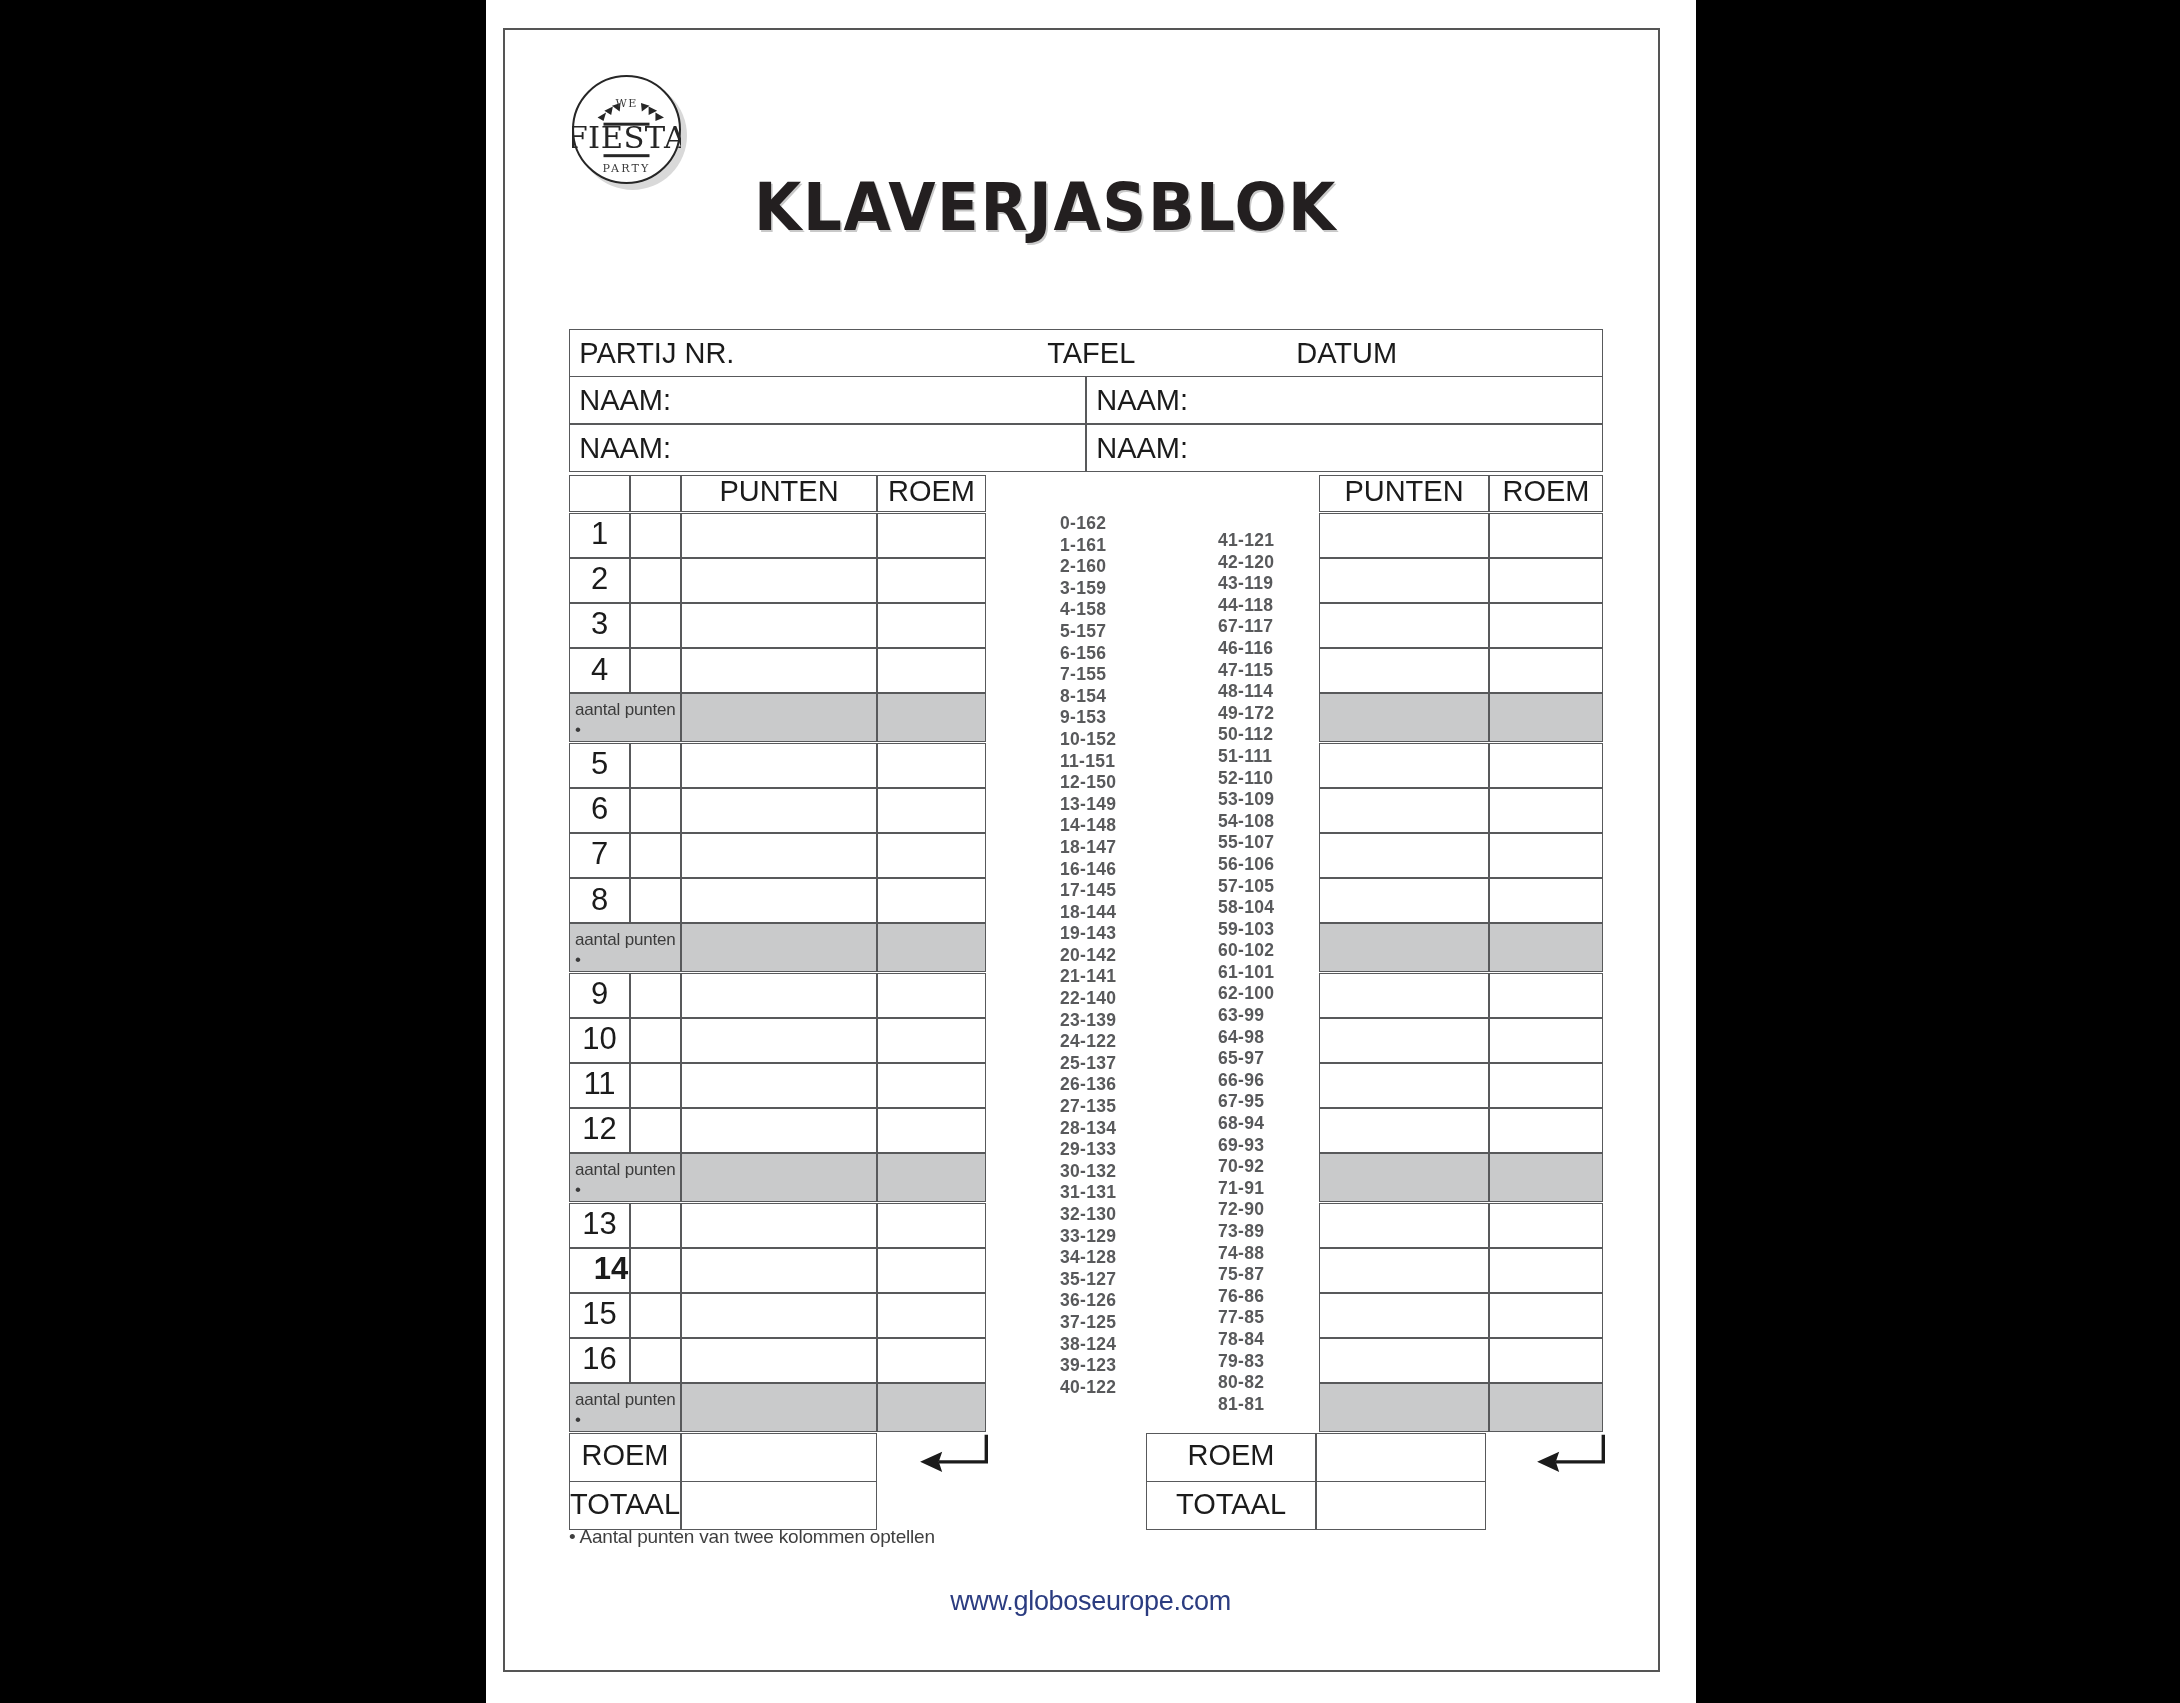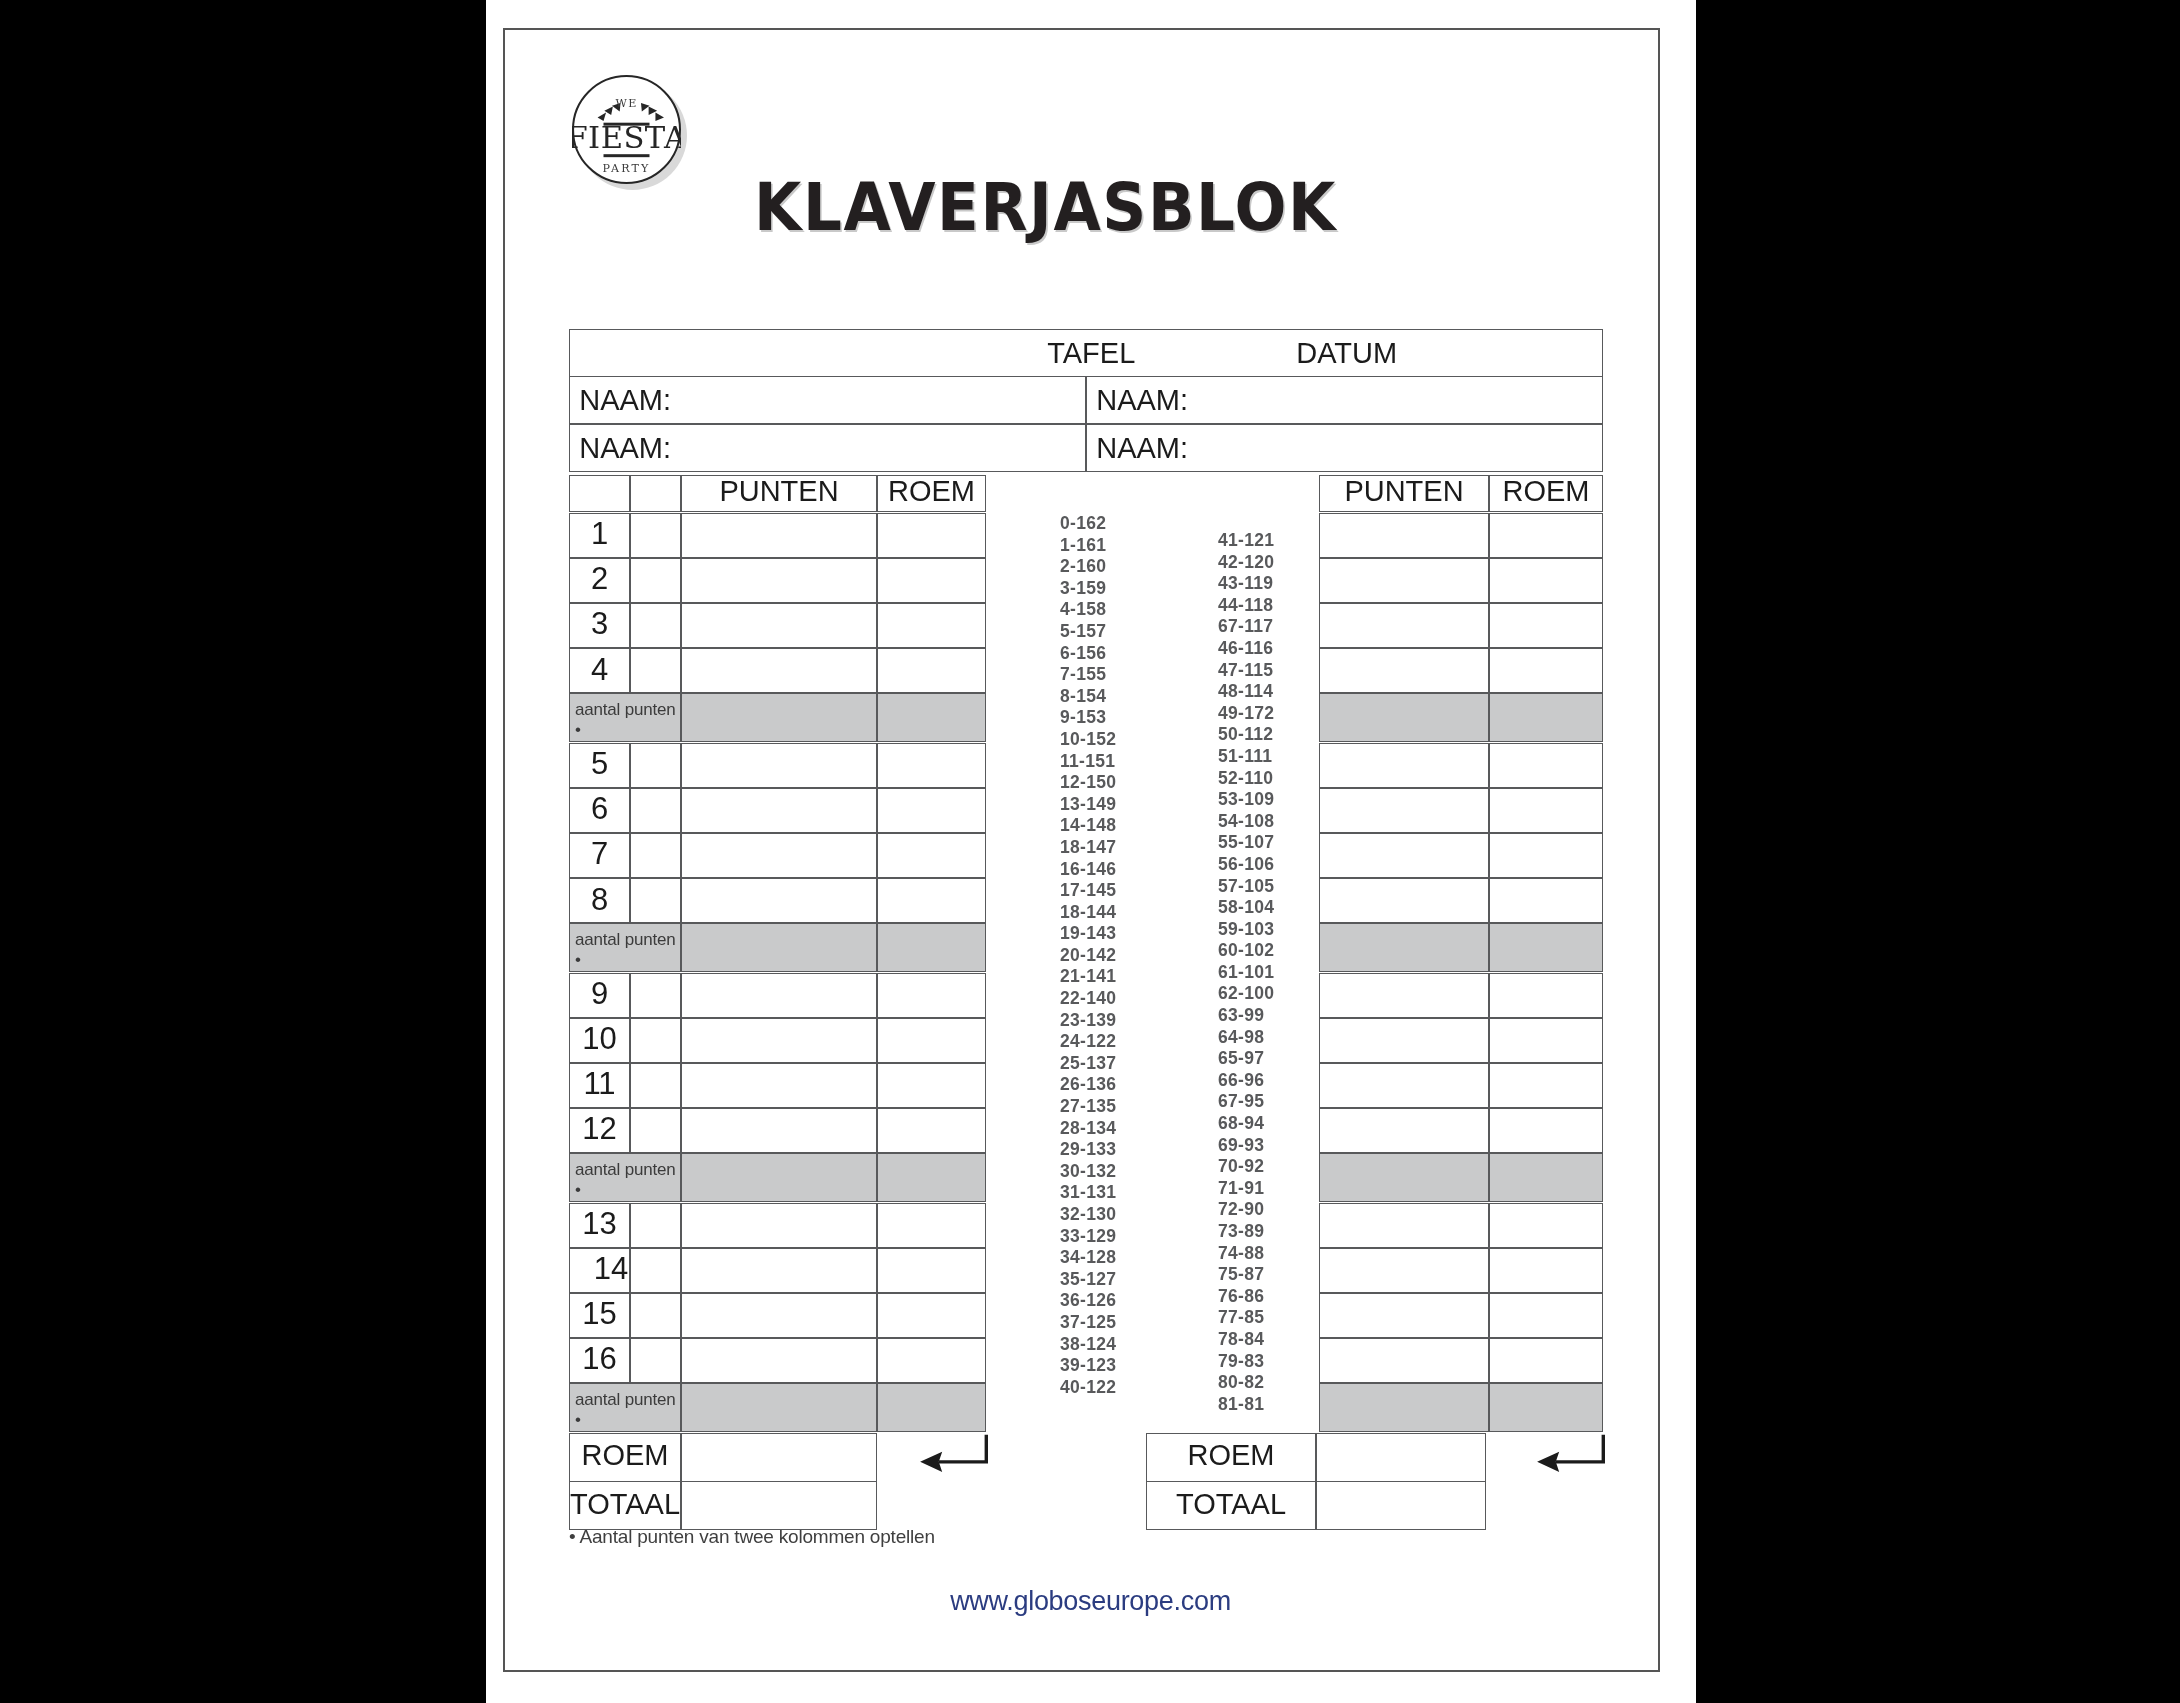--- a/index.html
+++ b/index.html
@@ -106,20 +106,21 @@
       </g>
       <text x="64" y="38" text-anchor="middle" font-family="DejaVu Serif, serif" font-size="13" letter-spacing="1.5" fill="#3a3a3a">WE</text>
       <text x="64" y="86" text-anchor="middle" font-family="DejaVu Serif, serif" font-size="36" letter-spacing="0.5" fill="#262626">FIESTA</text>
       <text x="64" y="114" text-anchor="middle" font-family="DejaVu Serif, serif" font-size="13" letter-spacing="2.5" fill="#3a3a3a">PARTY</text>
     </svg>
   </div>
 
   <div id="title">KLAVERJASBLOK</div>
 
   <div class="cell" style="left:569px;top:329px;width:1034px;height:48px;"></div>
+  <div class="lbl left" style="left:569px;top:329px;width:341px;height:48px;">PARTIJ NR.</div>
   <div class="lbl left" style="left:1037px;top:329px;width:221px;height:48px;">TAFEL</div>
   <div class="lbl left" style="left:1286px;top:329px;width:256px;height:48px;">DATUM</div>
 
   <div class="cell" style="left:569px;top:376px;width:517px;height:48px;"></div>
   <div class="lbl left" style="left:569px;top:376px;width:256px;height:48px;">NAAM:</div>
   <div class="cell" style="left:1086px;top:376px;width:517px;height:48px;"></div>
   <div class="lbl left" style="left:1086px;top:376px;width:256px;height:48px;">NAAM:</div>
 
   <div class="cell" style="left:569px;top:424px;width:517px;height:48px;"></div>
   <div class="lbl left" style="left:569px;top:424px;width:256px;height:48px;">NAAM:</div>
@@ -243,21 +244,21 @@
       <div class="cell gray" style="left: 1319px; top: 1153px; width: 170px; height: 49px;"></div>
       <div class="cell gray" style="left: 1489px; top: 1153px; width: 114px; height: 49px;"></div>
       <div class="cell" style="left: 569px; top: 1203px; width: 61px; height: 45px;"></div>
       <div class="lbl center" style="left: 569px; top: 1201px; width: 61px; height: 45px; font-size: 31px;">13</div>
       <div class="cell" style="left: 630px; top: 1203px; width: 51px; height: 45px;"></div>
       <div class="cell" style="left: 681px; top: 1203px; width: 196px; height: 45px;"></div>
       <div class="cell" style="left: 877px; top: 1203px; width: 109px; height: 45px;"></div>
       <div class="cell" style="left: 1319px; top: 1203px; width: 170px; height: 45px;"></div>
       <div class="cell" style="left: 1489px; top: 1203px; width: 114px; height: 45px;"></div>
       <div class="cell" style="left: 569px; top: 1248px; width: 61px; height: 45px;"></div>
-      <div class="lbl center" style="left: 569px; top: 1246px; width: 84px; height: 45px; font-size: 31px;">14</div>
+      <div class="lbl center" style="left: 569px; top: 1246px; width: 84px; height: 45px; font-size: 31px; font-weight: bold;">14</div>
       <div class="cell" style="left: 630px; top: 1248px; width: 51px; height: 45px;"></div>
       <div class="cell" style="left: 681px; top: 1248px; width: 196px; height: 45px;"></div>
       <div class="cell" style="left: 877px; top: 1248px; width: 109px; height: 45px;"></div>
       <div class="cell" style="left: 1319px; top: 1248px; width: 170px; height: 45px;"></div>
       <div class="cell" style="left: 1489px; top: 1248px; width: 114px; height: 45px;"></div>
       <div class="cell" style="left: 569px; top: 1293px; width: 61px; height: 45px;"></div>
       <div class="lbl center" style="left: 569px; top: 1291px; width: 61px; height: 45px; font-size: 31px;">15</div>
       <div class="cell" style="left: 630px; top: 1293px; width: 51px; height: 45px;"></div>
       <div class="cell" style="left: 681px; top: 1293px; width: 196px; height: 45px;"></div>
       <div class="cell" style="left: 877px; top: 1293px; width: 109px; height: 45px;"></div>

